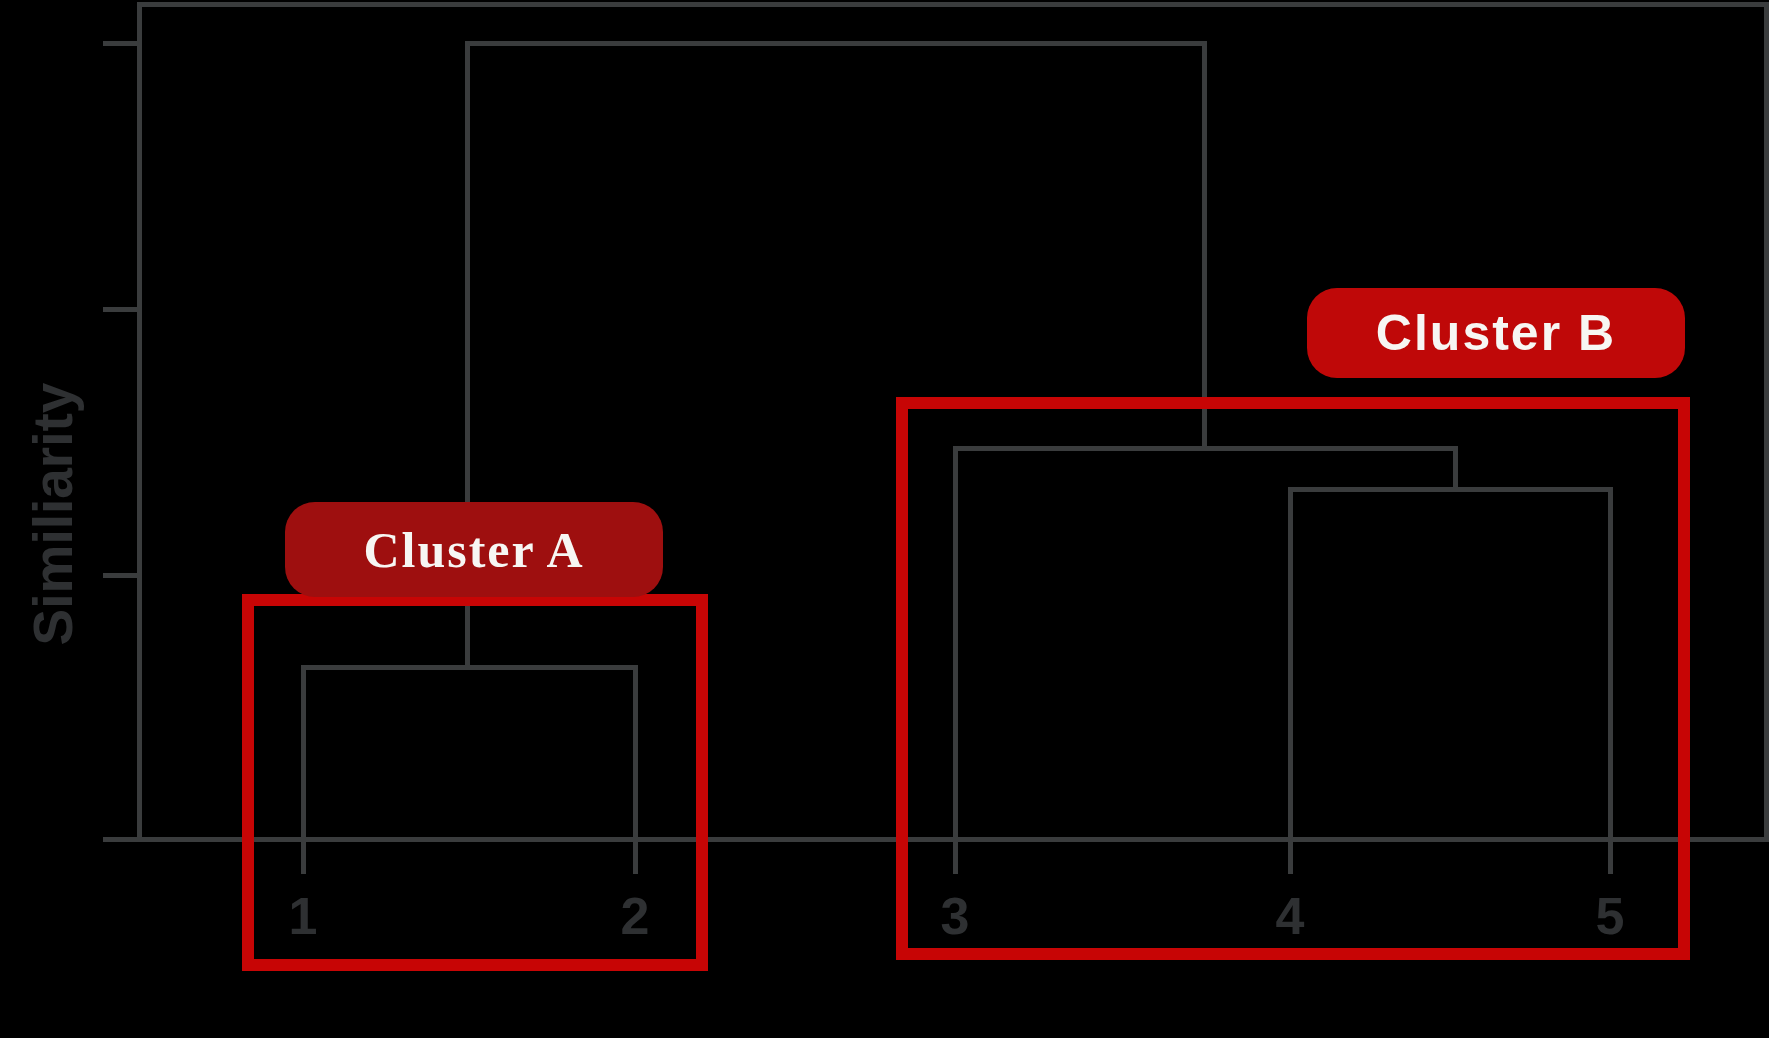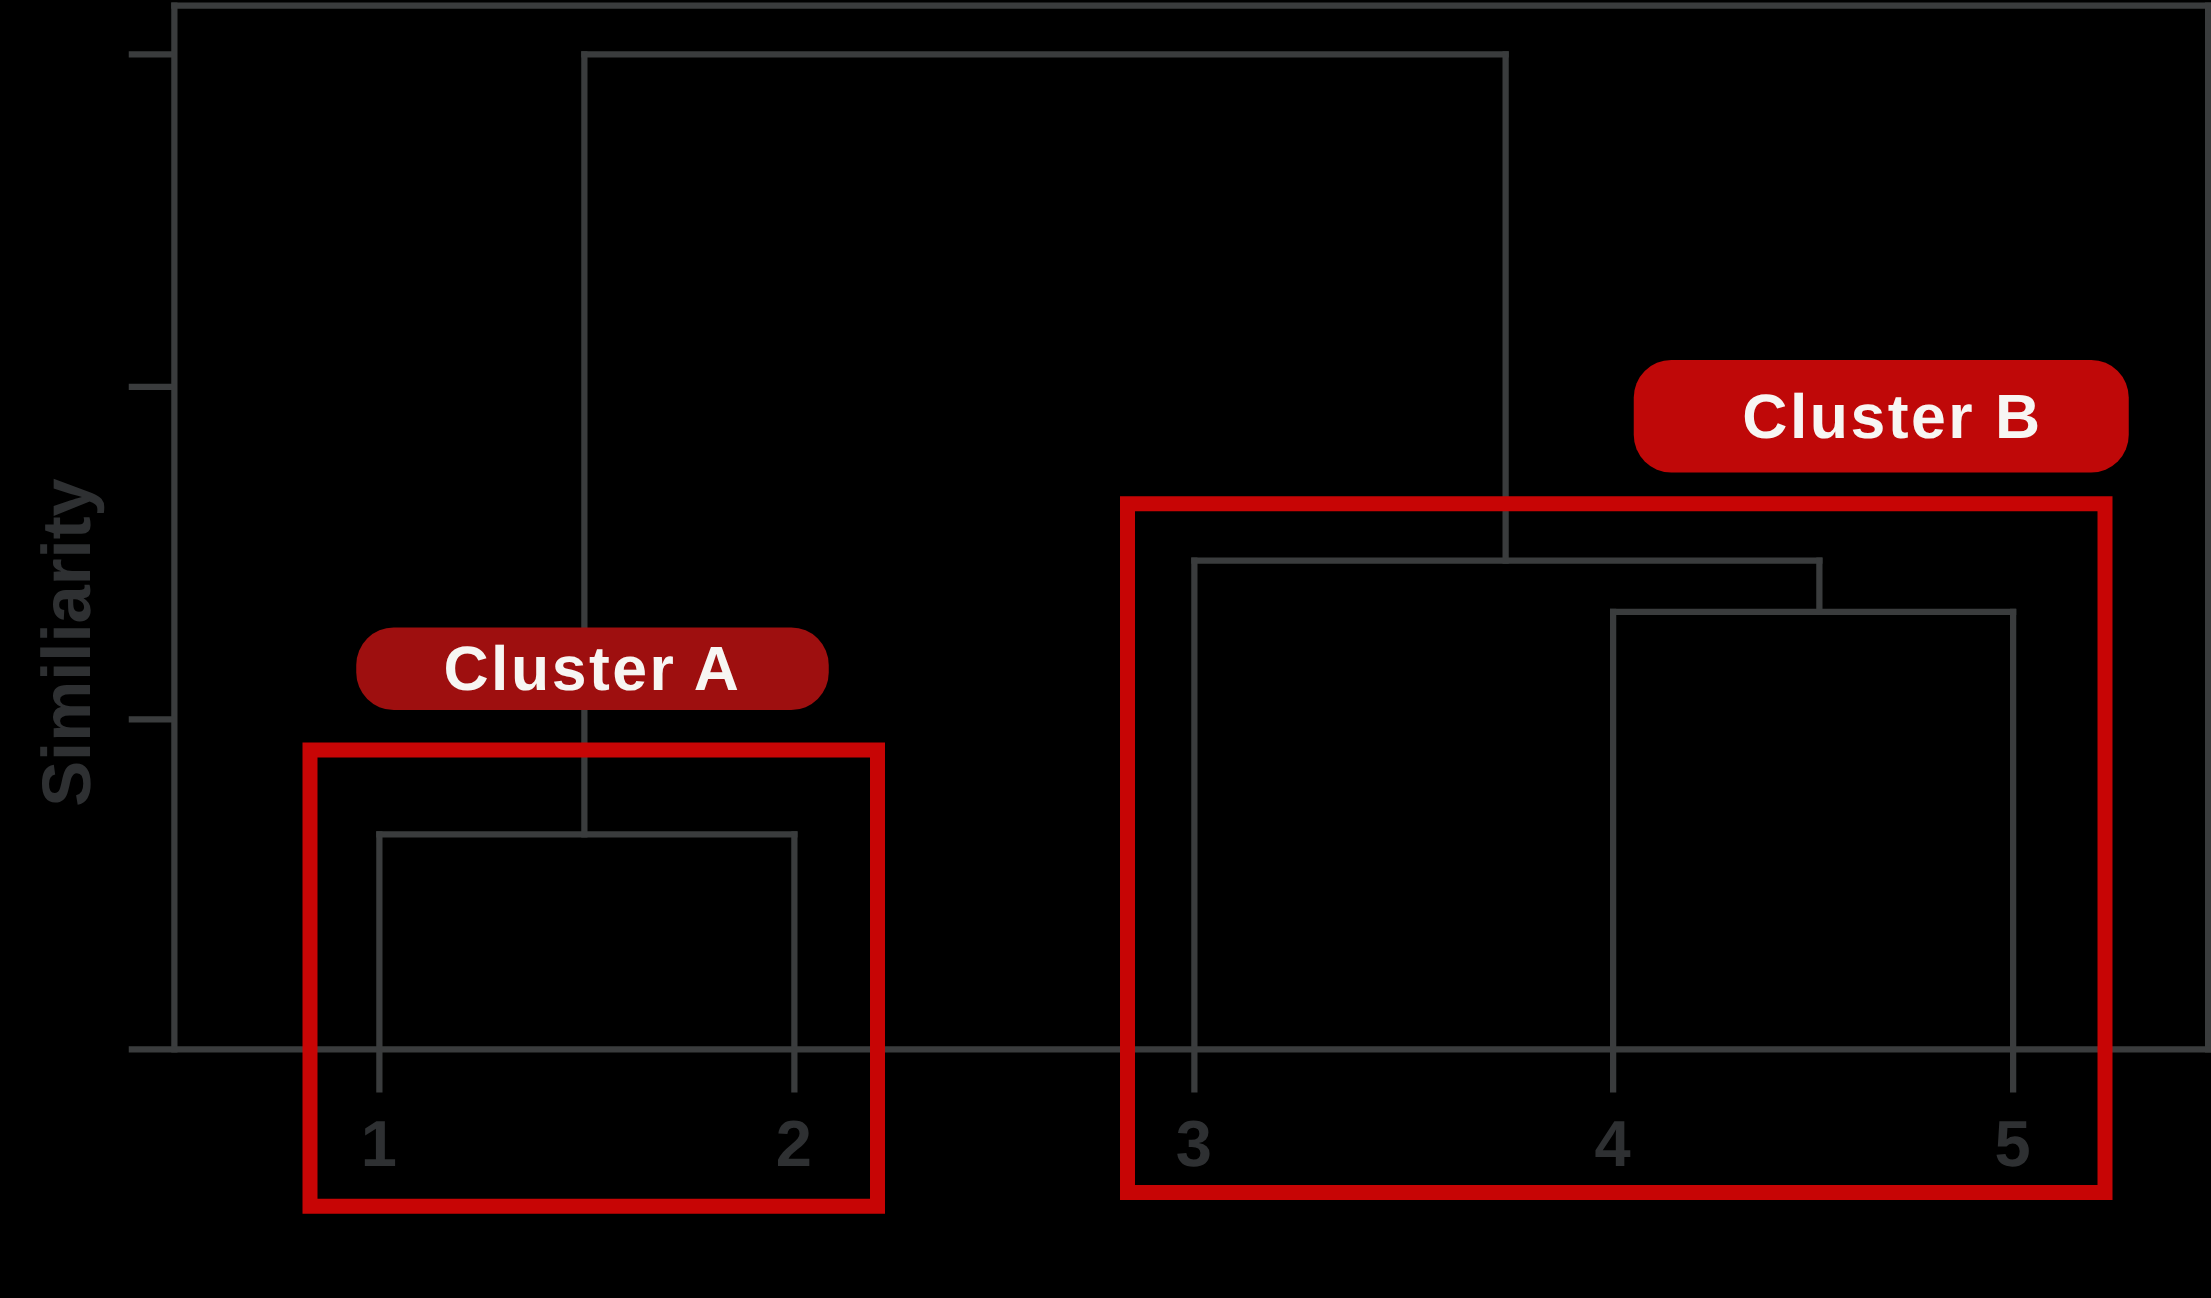--- a/index.html
+++ b/index.html
@@ -30,21 +30,21 @@
     border-radius: 30px;
     display: flex;
     align-items: center;
     justify-content: center;
     color: #f7f6f3;
     font-size: 50px;
     font-weight: 700;
     letter-spacing: 2px;
   }
   .pill-a { background: #9e0f0f; }
-  .pill-b { background: #bf0808; padding-left: 18px; }
+  .pill-b { background: #bf0808; }
   .ticklabel {
     position: absolute;
     width: 120px;
     height: 62px;
     line-height: 62px;
     text-align: center;
     font-size: 52px;
     font-weight: 700;
     color: #2e3032;
   }
@@ -94,21 +94,21 @@
   <div class="gl" style="left:953px;  top:446px; width:505px; height:5px;"></div>
   <div class="gl" style="left:953px;  top:446px; width:5px;   height:428px;"></div>
   <div class="gl" style="left:1453px; top:446px; width:5px;   height:46px;"></div>
   <div class="gl" style="left:1288px; top:487px; width:325px; height:5px;"></div>
   <div class="gl" style="left:1288px; top:487px; width:5px;   height:387px;"></div>
   <div class="gl" style="left:1608px; top:487px; width:5px;   height:387px;"></div>
 
   <div class="redbox" style="left:242px; top:594px; width:466px; height:377px;"></div>
   <div class="redbox" style="left:896px; top:397px; width:794px; height:563px;"></div>
 
-  <div class="pill pill-a" style="left:285px; top:502px; width:378px; height:66px;">
+  <div class="pill pill-a" style="left:285px; top:502px; width:378px; height:95px;font-family:Liberation Serif, serif;">
     <span>Cluster A</span>
   </div>
   <div class="pill pill-b" style="left:1307px; top:288px; width:378px; height:90px;">
     <span>Cluster B</span>
   </div>
 
   <div class="ticklabel" style="left:243px;  top:885px;">1</div>
   <div class="ticklabel" style="left:575px;  top:885px;">2</div>
   <div class="ticklabel" style="left:895px;  top:885px;">3</div>
   <div class="ticklabel" style="left:1230px; top:885px;">4</div>

